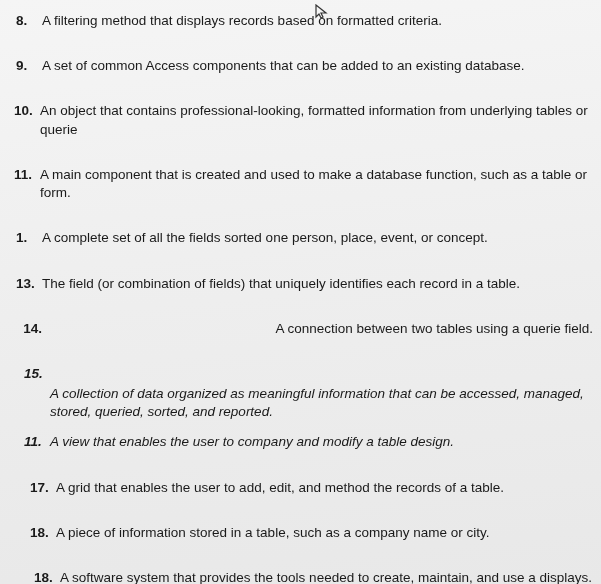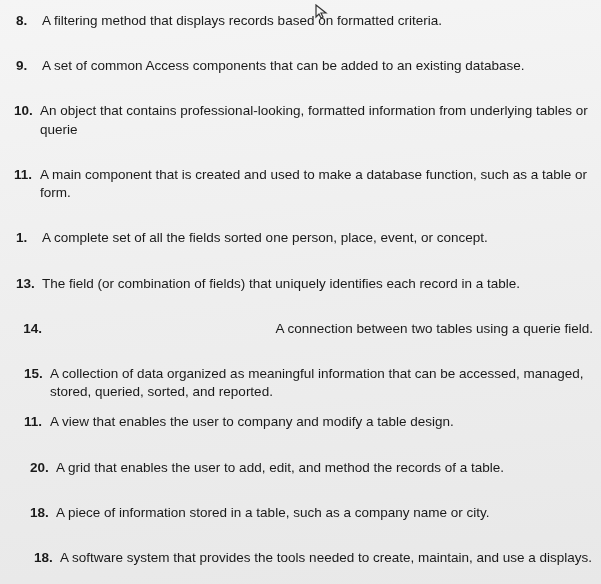--- a/index.html
+++ b/index.html
@@ -32,24 +32,24 @@
       min-width: 26px;
       flex-shrink: 0;
       font-weight: 600;
       padding-right: 4px;
     }
     .text {
       flex: 1;
     }
     .indent-1 { padding-left: 2px; }
     .indent-2 { padding-left: 6px; text-align: right; }
-    .indent-3 { padding-left: 10px; }
+    .indent-3 { padding-left: 10px; font-style: italic; }
     .indent-4 { padding-left: 16px; }
     .indent-5 { padding-left: 20px; }
-    .pad-15 { padding-left: 28px; }
+    .pad-15 { padding-left: 28px; margin-top: 20px; }
     .cursor {
       position: absolute;
       left: 315px;
       top: 4px;
       width: 14px;
       height: 16px;
       pointer-events: none;
     }
   </style>
 </head>
@@ -100,21 +100,21 @@
   <span class="num">15.</span>
   <span class="text pad-15" style="margin-left:-26px; padding-left:26px;">A collection of data organized as meaningful information that can be accessed, managed, stored, queried, sorted, and reported.</span>
 </div>
 
 <div class="item indent-3">
   <span class="num">11.</span>
   <span class="text">A view that enables the user to company and modify a table design.</span>
 </div>
 
 <div class="item indent-4">
-  <span class="num">20.</span>
+  <span class="num">17.</span>
   <span class="text">A grid that enables the user to add, edit, and method the records of a table.</span>
 </div>
 
 <div class="item indent-4">
   <span class="num">18.</span>
   <span class="text">A piece of information stored in a table, such as a company name or city.</span>
 </div>
 
 <div class="item indent-5">
   <span class="num">18.</span>

